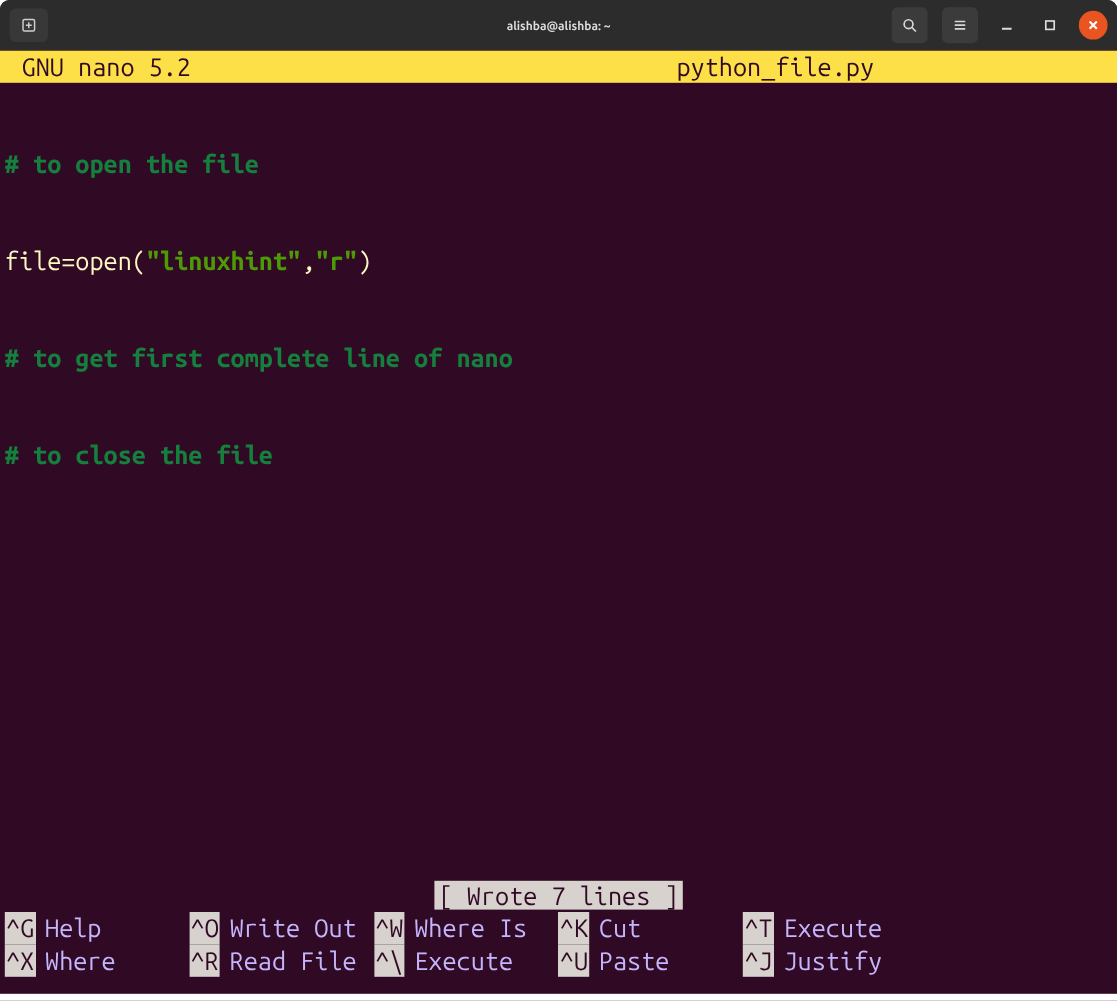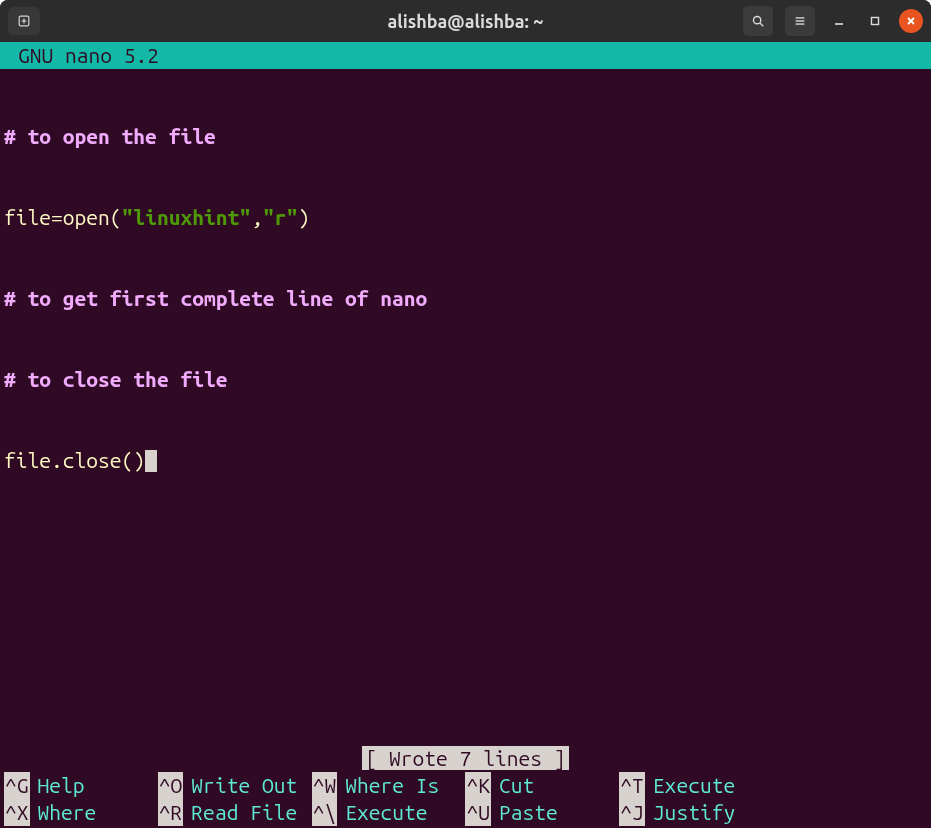--- a/index.html
+++ b/index.html
@@ -43,21 +43,21 @@
     color: #d0d0d0;
     font-size: 14px;
   }
   .tab-btn svg { width: 14px; height: 14px; }
   .titlebar-title {
     position: absolute;
     left: 0; right: 0;
     text-align: center;
     color: #dcdcdc;
     font-family: Ubuntu, sans-serif;
-    font-size: 18px;
+    font-size: 10px;
     font-weight: 600;
     pointer-events: none;
   }
   .titlebar-right {
     margin-left: auto;
     display: flex;
     align-items: center;
     gap: 12px;
   }
   .square-btn {
@@ -84,53 +84,53 @@
     flex: 1;
     background: #300a24;
     font-size: 21px;
     line-height: 27px;
     color: #d8d2cf;
     padding: 0;
     position: relative;
     overflow: hidden;
   }
   .nano-header {
-    background: #14b8a6;
+    background: #fde047;
     color: #300a24;
     display: flex;
     height: 27px;
     padding: 0 8px;
     white-space: pre;
   }
   .nano-header .app { flex: 0 0 auto; padding-left: 10px;}
-  .nano-header .fname { flex: 1; text-align: center; padding-left: 210px; margin-top: 24px;}
+  .nano-header .fname { flex: 1; text-align: center; padding-left: 210px;}
   .editor {
     padding: 0 4px;
     white-space: pre;
   }
   .line { height: 27px; }
-  .comment { color: #f0abfc; font-weight: bold; }
+  .comment { color: #15803d; font-weight: bold; }
   .string  { color: #4e9a06; font-weight: bold; }
   .kw, .plain { color: #fef9c3; }
   .highlight-box {
     display: inline-block;
     border: 4px solid #f39c12;
     padding: 0 2px;
     margin-left: -6px;
   }
   .cursor {
     display: inline-block;
     width: 12px;
     height: 22px;
     background: #d8d2cf;
     vertical-align: text-bottom;
   }
   .status-area {
     position: absolute;
-    bottom: 0;
+    bottom: 12px;
     left: 0; right: 0;
   }
   .status-msg {
     text-align: center;
     height: 27px;
   }
   .status-msg span {
     background: #d8d2cf;
     color: #300a24;
     padding: 0 4px;
@@ -146,21 +146,21 @@
     align-items: center;
     height: 27px;
     white-space: pre;
   }
   .sc .key {
     background: #d8d2cf;
     color: #300a24;
     padding: 0 1px;
     margin-right: 8px;
   }
-  .sc .lbl { color: #5eead4; }
+  .sc .lbl { color: #c4b5fd; }
 </style>
 </head>
 <body>
 
 <div class="window">
 
   <div class="titlebar">
     <div class="titlebar-left">
       <div class="tab-btn">
         <svg viewBox="0 0 16 16" fill="none" stroke="currentColor" stroke-width="1.4">
@@ -208,21 +208,20 @@
     <div class="nano-header">
       <span class="app">GNU nano 5.2</span>
       <span class="fname">python_file.py</span>
     </div>
 
     <div class="editor">
       <div class="line"><span class="comment"># to open the file</span></div>
       <div class="line"><span class="plain">file=open(</span><span class="string">"linuxhint"</span><span class="plain">,</span><span class="string">"r"</span><span class="plain">)</span></div>
       <div class="line"><span class="comment"># to get first complete line of nano</span></div>
       <div class="line"><span class="comment"># to close the file</span></div>
-      <div class="line"><span class="plain">file.close()</span><span class="cursor"></span></div>
     </div>
 
     <div class="status-area">
       <div class="status-msg"><span>[ Wrote 7 lines ]</span></div>
       <div class="shortcuts">
         <div class="sc"><span class="key">^G</span><span class="lbl">Help</span></div>
         <div class="sc"><span class="key">^O</span><span class="lbl">Write Out</span></div>
         <div class="sc"><span class="key">^W</span><span class="lbl">Where Is</span></div>
         <div class="sc"><span class="key">^K</span><span class="lbl">Cut</span></div>
         <div class="sc"><span class="key">^T</span><span class="lbl">Execute</span></div>

